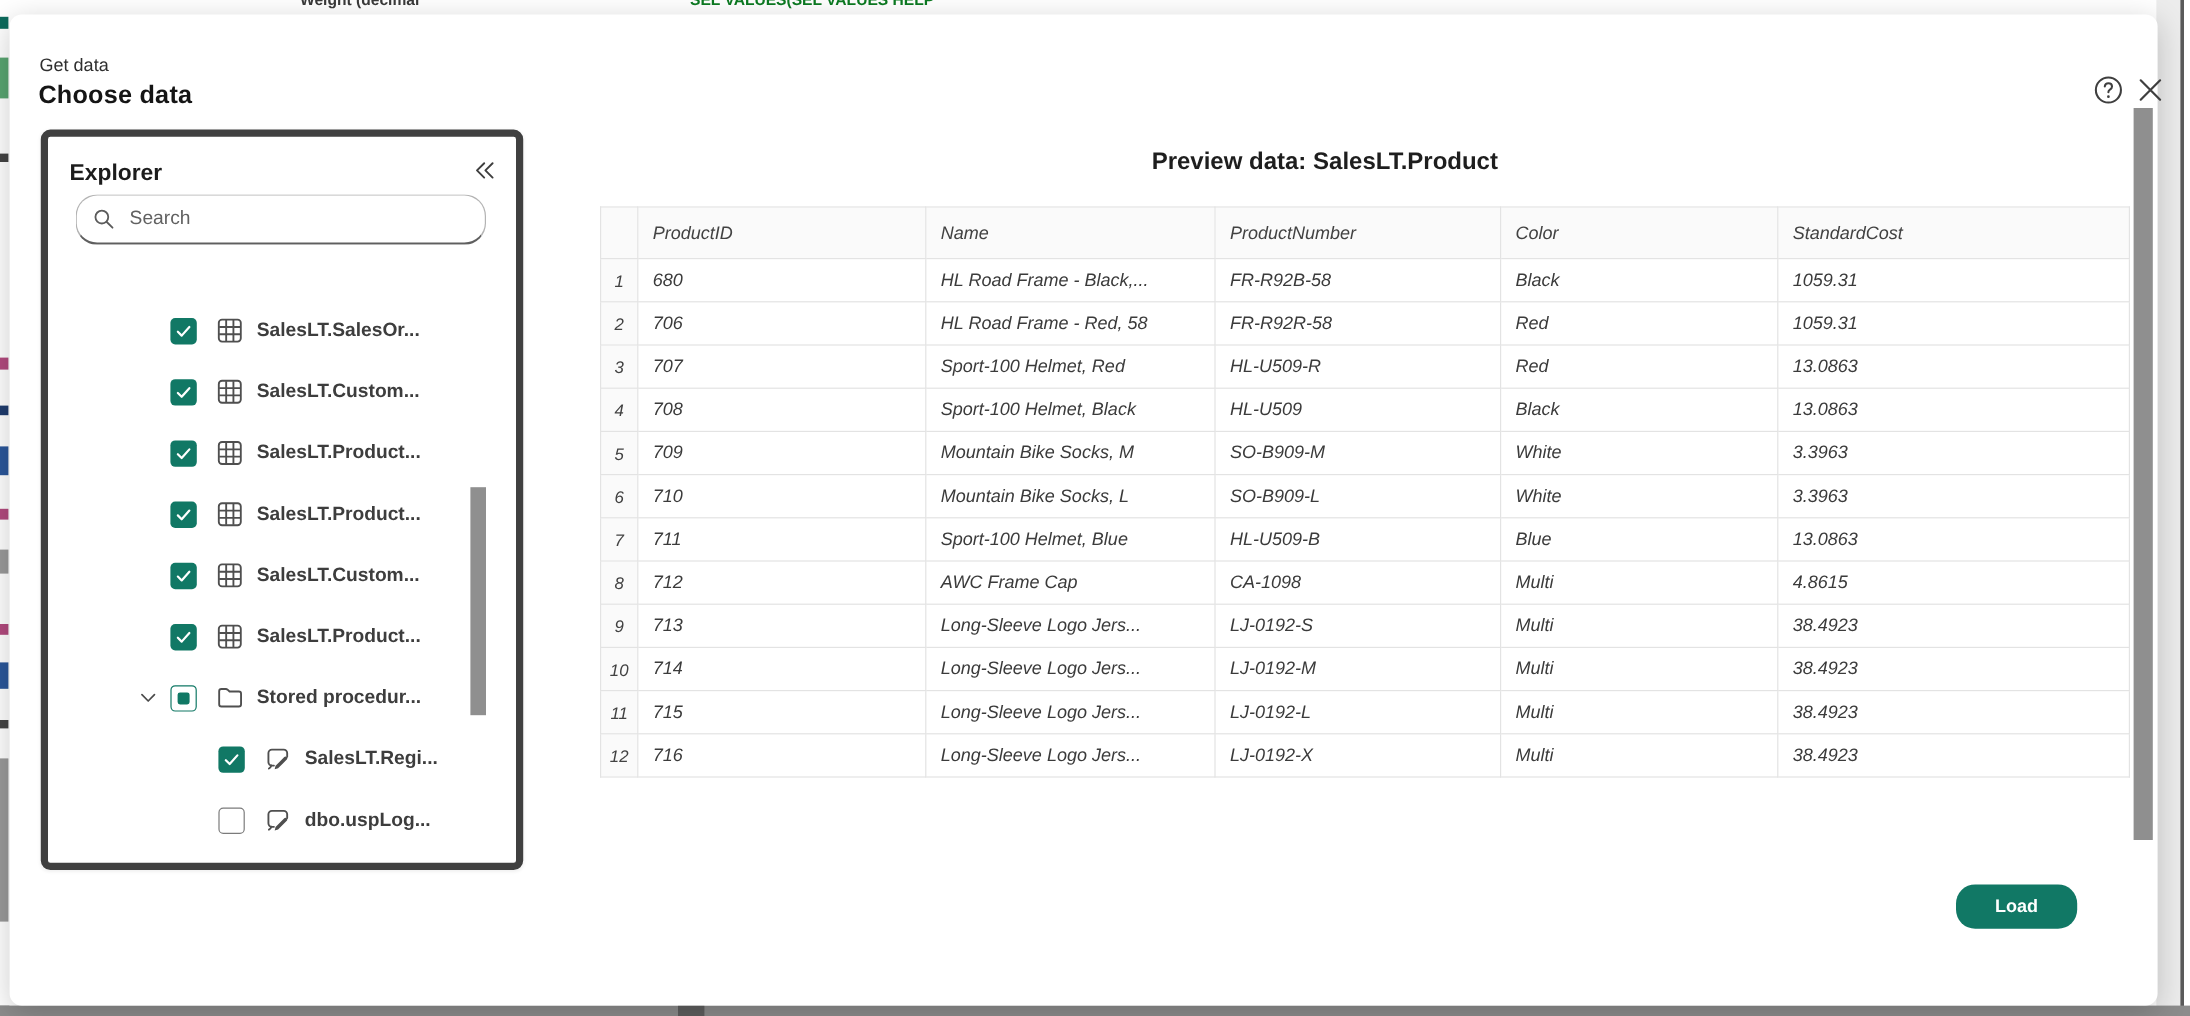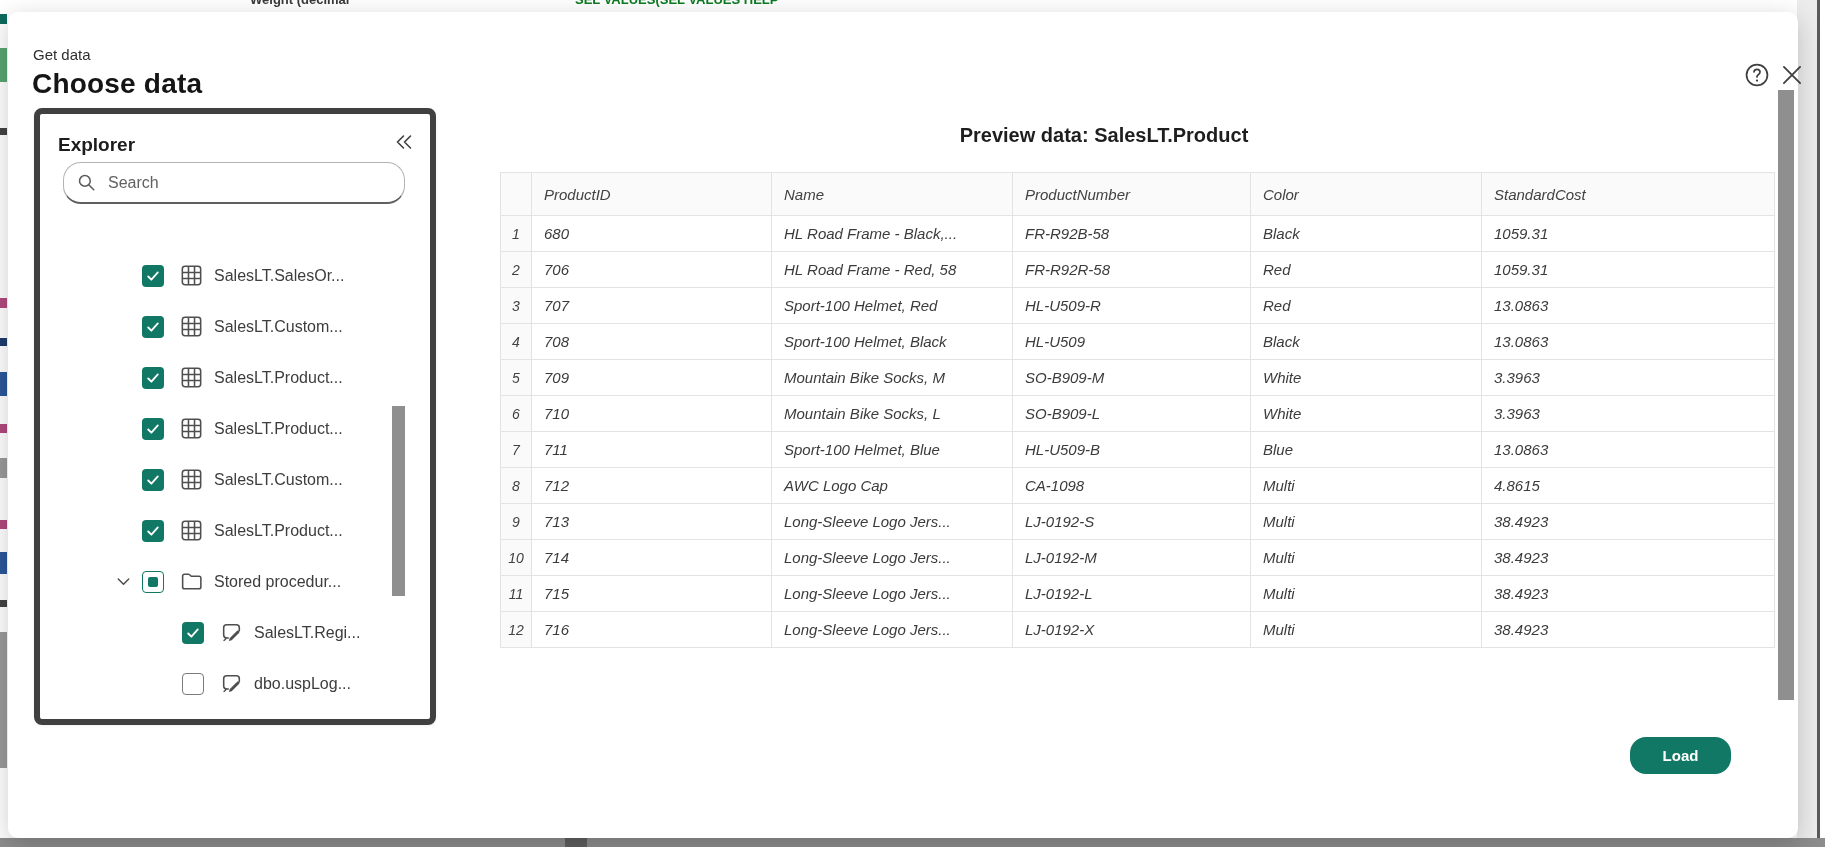--- a/index.html
+++ b/index.html
@@ -13,21 +13,21 @@
   #right-gutter{position:absolute;top:0;right:0;width:28px;height:847px;background:#fff;}
   #right-gap{position:absolute;top:0;left:1797px;width:21px;height:847px;background:#ececec;}
   #right-line{position:absolute;top:0;left:1817px;width:3px;height:847px;background:#5a5a5a;}
   #bottom-strip{position:absolute;left:0;top:838px;width:1825px;height:9px;background:#8c8c8c;}
   #bottom-strip-dark{position:absolute;left:565px;top:838px;width:22px;height:9px;background:#5e5e5e;}
 
   
   #dialog{position:absolute;left:8px;top:12px;width:1790px;height:826px;background:#fff;
           border-radius:10px;box-shadow:0 6px 26px rgba(0,0,0,.20);}
   #eyebrow{position:absolute;left:25px;top:34px;font-size:15px;color:#2f2f2f;}
-  #page-title{position:absolute;left:24px;top:56px;font-size:28px;font-weight:bold;color:#151515;letter-spacing:.2px;}
+  #page-title{position:absolute;left:24px;top:56px;font-size:21px;font-weight:bold;color:#151515;letter-spacing:.2px;}
   #help-btn{position:absolute;left:1735px;top:49px;width:28px;height:28px;cursor:pointer;}
   #close-btn{position:absolute;left:1770px;top:49px;width:28px;height:28px;cursor:pointer;}
 
   
   #explorer{position:absolute;left:26px;top:96px;width:390px;height:605px;background:#fff;
             border:6px solid #404040;border-radius:8px;box-shadow:0 1px 3px rgba(0,0,0,.06);}
   #explorer-title{position:absolute;left:18px;top:20px;font-size:19px;font-weight:bold;color:#1c1c1c;}
   #collapse-btn{position:absolute;right:14px;top:16px;width:24px;height:24px;cursor:pointer;}
   #search-box{position:absolute;left:23px;top:48px;width:342px;height:42px;box-sizing:border-box;
               border:1px solid #b3b3b3;border-bottom:2px solid #5f5f5f;border-radius:18px;
@@ -38,21 +38,21 @@
   #tree{position:absolute;left:0;top:136px;width:370px;}
   .tree-row{height:51px;display:flex;align-items:center;cursor:pointer;}
   .exp-slot{width:38px;flex:0 0 auto;display:flex;align-items:center;justify-content:center;}
   .cb{width:22px;height:22px;border-radius:4px;display:flex;align-items:center;justify-content:center;
       flex:0 0 auto;box-sizing:border-box;cursor:pointer;}
   .cb.checked{background:#117865;}
   .cb.unchecked{background:#fff;border:1.6px solid #7b7b7b;}
   .cb.indeterminate{background:#fff;border:1.6px solid #117865;}
   .cb.indeterminate::after{content:"";width:10px;height:10px;border-radius:2px;background:#117865;}
   .tree-ic{margin-left:15px;display:flex;align-items:center;flex:0 0 auto;}
-  .tree-label{margin-left:10px;font-size:16px;color:#3d3d3d;white-space:nowrap;}
+  .tree-label{margin-left:10px;font-size:16px;color:#3d3d3d;white-space:nowrap;font-weight:bold;}
   #explorer-scrollbar{position:absolute;left:352px;top:292px;width:13px;height:190px;background:#8f8f8f;}
 
   
   #preview-title{position:absolute;left:492px;top:112px;width:1208px;text-align:center;
                  font-size:20px;font-weight:bold;color:#1e1e1e;}
   #preview-table{position:absolute;left:492px;top:160px;width:1208px;border-collapse:collapse;
                  table-layout:fixed;font-size:15px;color:#3b3b3b;font-style:italic;}
   #preview-table th,#preview-table td{border:1px solid #e3e3e3;padding:0 0 0 12px;text-align:left;
                  overflow:hidden;white-space:nowrap;font-weight:normal;}
   #preview-table thead th{height:42px;background:#fafafa;color:#424242;}
@@ -339,21 +339,21 @@
             <td class="rownum">7</td>
             <td>711</td>
             <td>Sport-100 Helmet, Blue</td>
             <td>HL-U509-B</td>
             <td>Blue</td>
             <td>13.0863</td>
           </tr>
           <tr>
             <td class="rownum">8</td>
             <td>712</td>
-            <td>AWC Logo Cap</td>
+            <td>AWC Frame Cap</td>
             <td>CA-1098</td>
             <td>Multi</td>
             <td>4.8615</td>
           </tr>
           <tr>
             <td class="rownum">9</td>
             <td>713</td>
             <td>Long-Sleeve Logo Jers...</td>
             <td>LJ-0192-S</td>
             <td>Multi</td>

